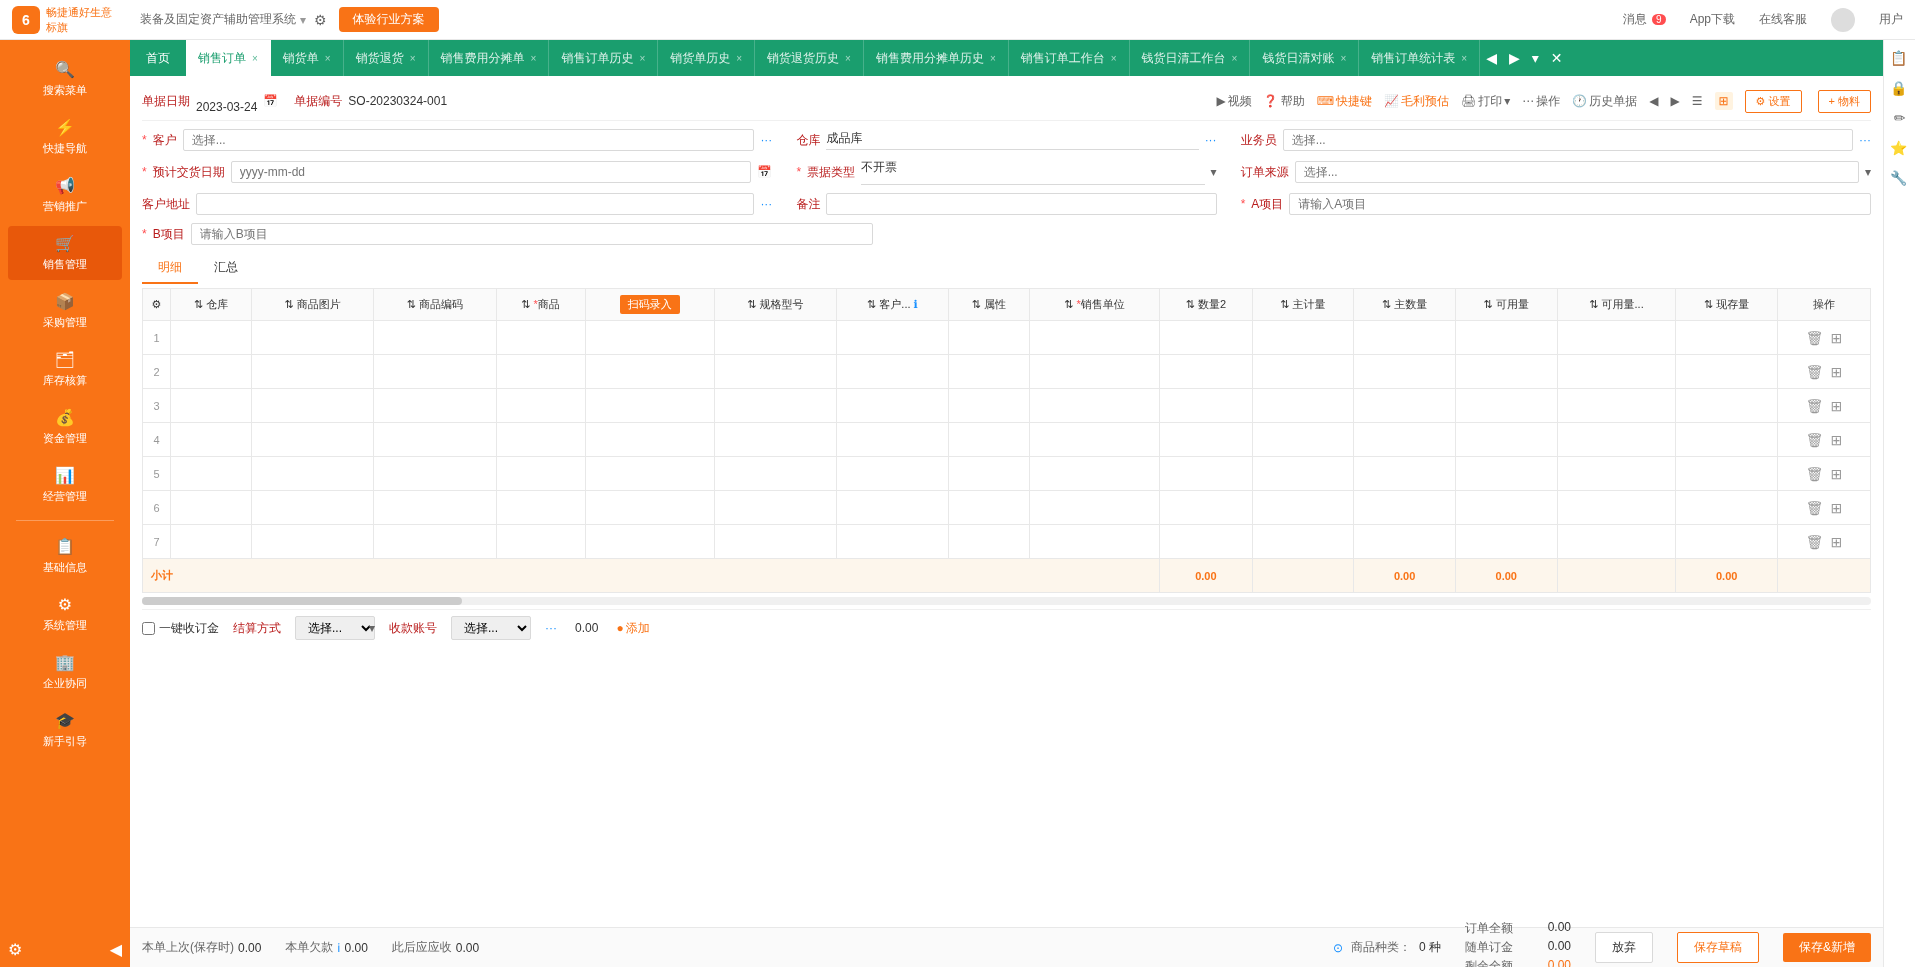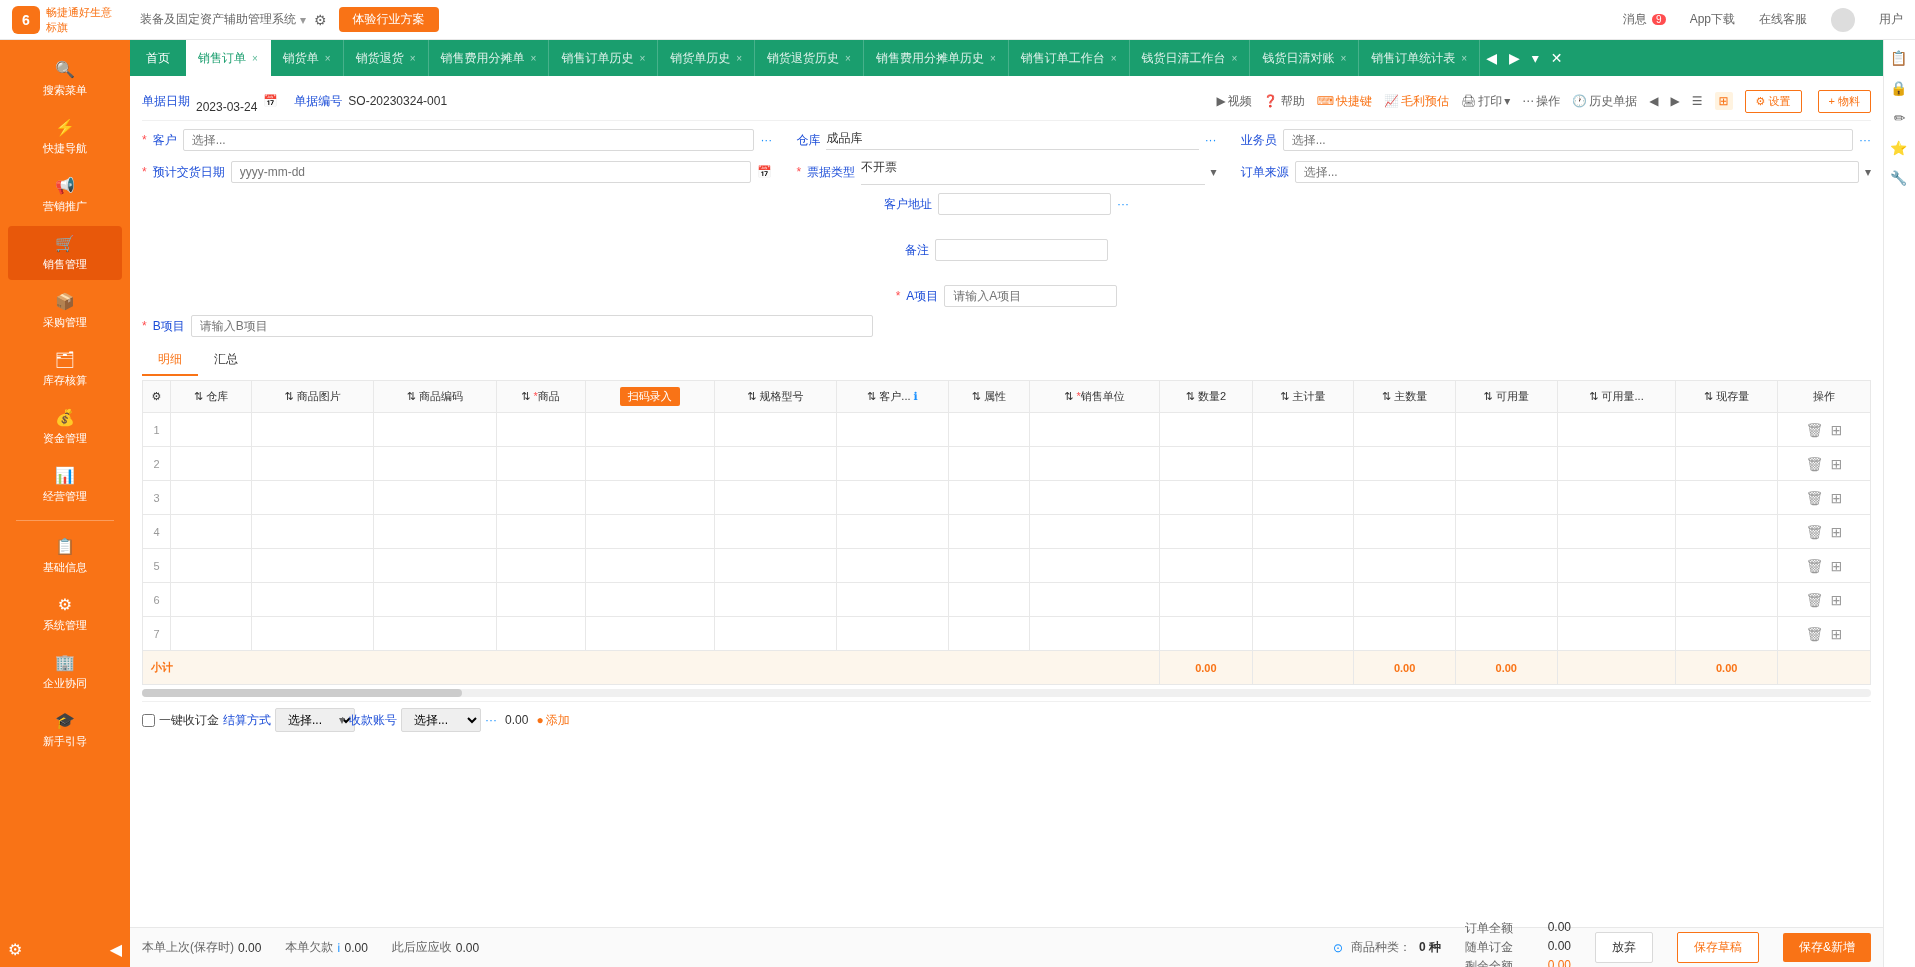--- a/index.html
+++ b/index.html
@@ -28,21 +28,21 @@
     .sidebar-divider { height: 1px; background: rgba(255,255,255,0.3); margin: 4px 8px; }
     .sidebar-bottom { margin-top: auto; padding: 8px; display: flex; justify-content: space-between; }
 
     
     .tab-item { height: 36px; padding: 0 12px; display: flex; align-items: center; gap: 4px; cursor: pointer; color: rgba(255,255,255,0.85); font-size: 12px; white-space: nowrap; border-right: 1px solid rgba(255,255,255,0.2); }
     .tab-item.active { background: #fff; color: #1a9e6e; }
     .tab-close { font-size: 10px; margin-left: 2px; opacity: 0.7; }
     .tab-nav-btn { color: #fff; background: none; border: none; cursor: pointer; padding: 0 6px; font-size: 14px; }
     .tab-home { background: #1a9e6e; color: #fff; padding: 0 16px; font-size: 12px; display: flex; align-items: center; height: 52px; }
     .form-field { display: flex; align-items: center; gap: 6px; font-size: 12px; }
-    .form-label { color: #1d4ed8; }
+    .form-label { color: #b91c1c; }
     .form-input { border: 1px solid #d9d9d9; border-radius: 2px; padding: 3px 8px; font-size: 12px; color: #333; background: #fff; min-width: 120px; }
     .form-input.placeholder { color: #bbb; }
     .form-value { color: #333; font-size: 12px; }
     .form-row { display: flex; align-items: center; gap: 24px; padding: 6px 0; flex-wrap: nowrap; }
     .form-section { flex: 1; display: flex; align-items: center; gap: 6px; }
     .dotted-btn { color: #1890ff; cursor: pointer; font-size: 12px; }
 
     
     .action-bar { display: flex; align-items: center; gap: 12px; padding: 4px 0; border-bottom: 1px solid #f0f0f0; margin-bottom: 4px; font-size: 12px; color: #666; }
     .action-btn { color: #666; cursor: pointer; display: flex; align-items: center; gap: 2px; }
@@ -82,21 +82,21 @@
     .btn-discard { border: 1px solid #d9d9d9; background: #fff; padding: 6px 16px; border-radius: 2px; cursor: pointer; font-size: 12px; color: #333; }
     .btn-save-draft { border: 1px solid #f97316; background: #fff; color: #f97316; padding: 6px 16px; border-radius: 2px; cursor: pointer; font-size: 12px; }
     .btn-save-new { background: #f97316; color: #fff; border: none; padding: 6px 16px; border-radius: 2px; cursor: pointer; font-size: 12px; }
 
     
     .table-scroll-area { overflow-x: auto; overflow-y: hidden; }
     .scroll-track { height: 8px; background: #f0f0f0; border-radius: 4px; margin: 4px 0; position: relative; }
     .scroll-thumb { width: 320px; height: 8px; background: #ccc; border-radius: 4px; position: absolute; left: 0; }
 
     
-    .payment-row { display: flex; align-items: center; gap: 4px; padding: 6px 0; font-size: 12px; border-top: 1px solid #f0f0f0; }
+    .payment-row { display: flex; align-items: center; gap: 14px; padding: 6px 0; font-size: 12px; border-top: 1px solid #f0f0f0; }
     .checkbox-label { display: flex; align-items: center; gap: 4px; cursor: pointer; }
     .add-link { color: #f97316; cursor: pointer; display: flex; align-items: center; gap: 2px; }
   </style>
 </head>
 <body>
 
 <div class="app-container">
 
   <div class="top-bar">
     <div class="logo-area">
@@ -336,21 +336,21 @@
             <span class="form-value" style="cursor:pointer;flex:1;border-bottom:1px solid #d9d9d9;padding-bottom:8px;">不开票</span>
             <span style="cursor:pointer;color:#666;">▾</span>
           </div>
           <div class="form-section" style="flex:1.5;">
             <span class="form-label">订单来源</span>
             <input class="form-input placeholder" style="flex: 1 1 0%;" placeholder="选择...">
             <span style="cursor:pointer;color:#666;">▾</span>
           </div>
         </div>
 
-        <div class="form-row" style="padding:4px 0;flex-direction:column;">
+        <div class="form-row" style="padding:4px 0;">
           <div class="form-section" style="flex:1.5;">
             <span class="form-label">客户地址</span>
             <input class="form-input" style="flex: 1 1 0%;">
             <span class="dotted-btn">···</span>
           </div>
           <div class="form-section" style="flex:1;">
             <span class="form-label">备注</span>
             <input class="form-input" style="flex: 1 1 0%;">
           </div>
           <div class="form-section" style="flex:1.5;">
@@ -651,21 +651,21 @@
           <span style="color:#1890ff;cursor:pointer;">ℹ</span>
           <span class="bottom-stat-value">0.00</span>
         </div>
         <div class="bottom-stat">
           <span>此后应应收</span>
           <span class="bottom-stat-value">0.00</span>
         </div>
         <div style="margin-left:auto;display:flex;align-items:center;gap:8px;">
           <span style="cursor:pointer;color:#1890ff;">⊙</span>
           <span style="color:#666;">商品种类：</span>
-          <span style="color:#333;font-weight:bold;">0 种</span>
+          <span style="color:#333;">0 种</span>
         </div>
         <div class="order-summary">
           <div class="order-summary-row">
             <span class="order-summary-label">订单全额</span>
             <span class="order-summary-value">0.00</span>
           </div>
           <div class="order-summary-row">
             <span class="order-summary-label">随单订金</span>
             <span class="order-summary-value">0.00</span>
           </div>

